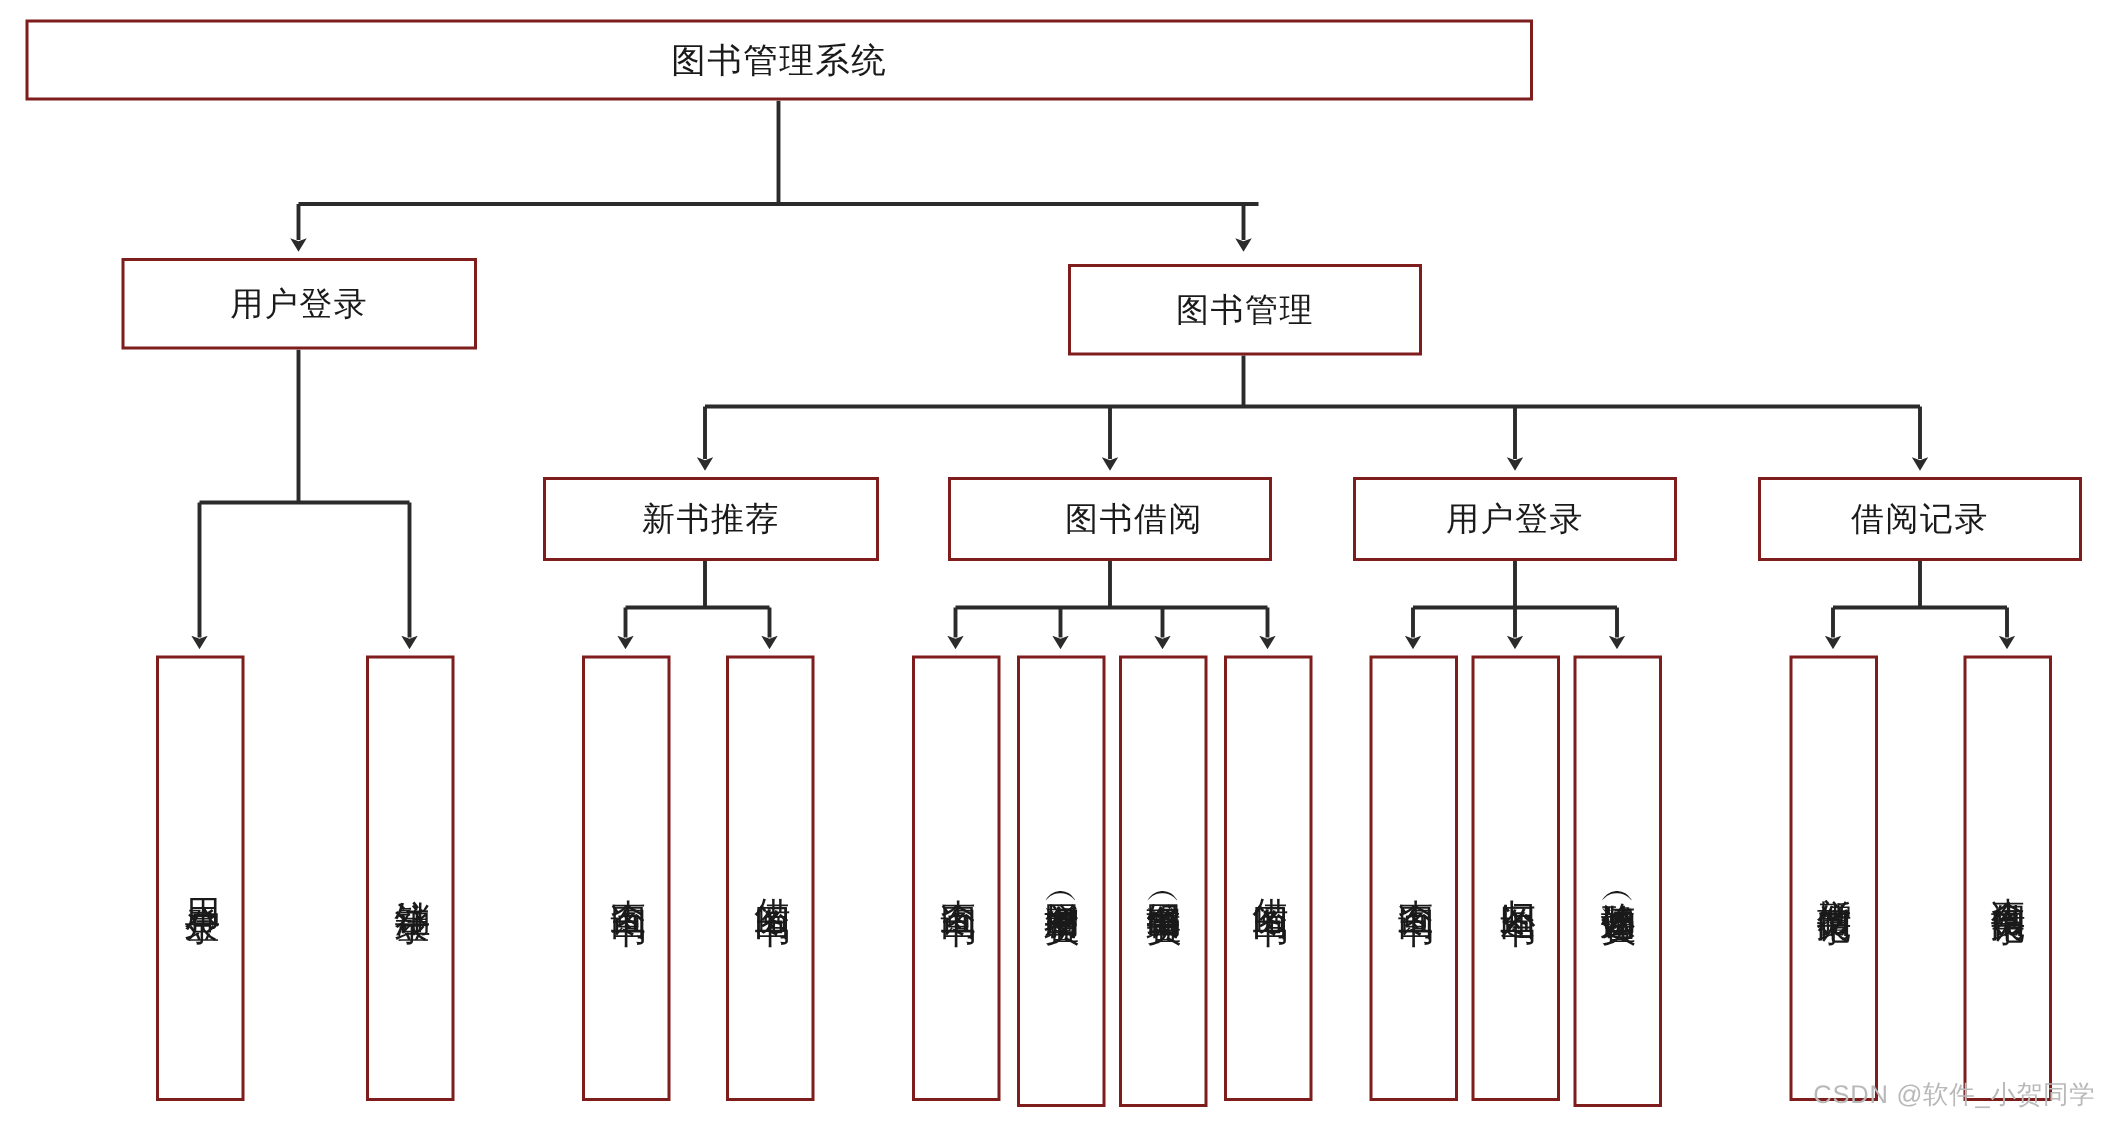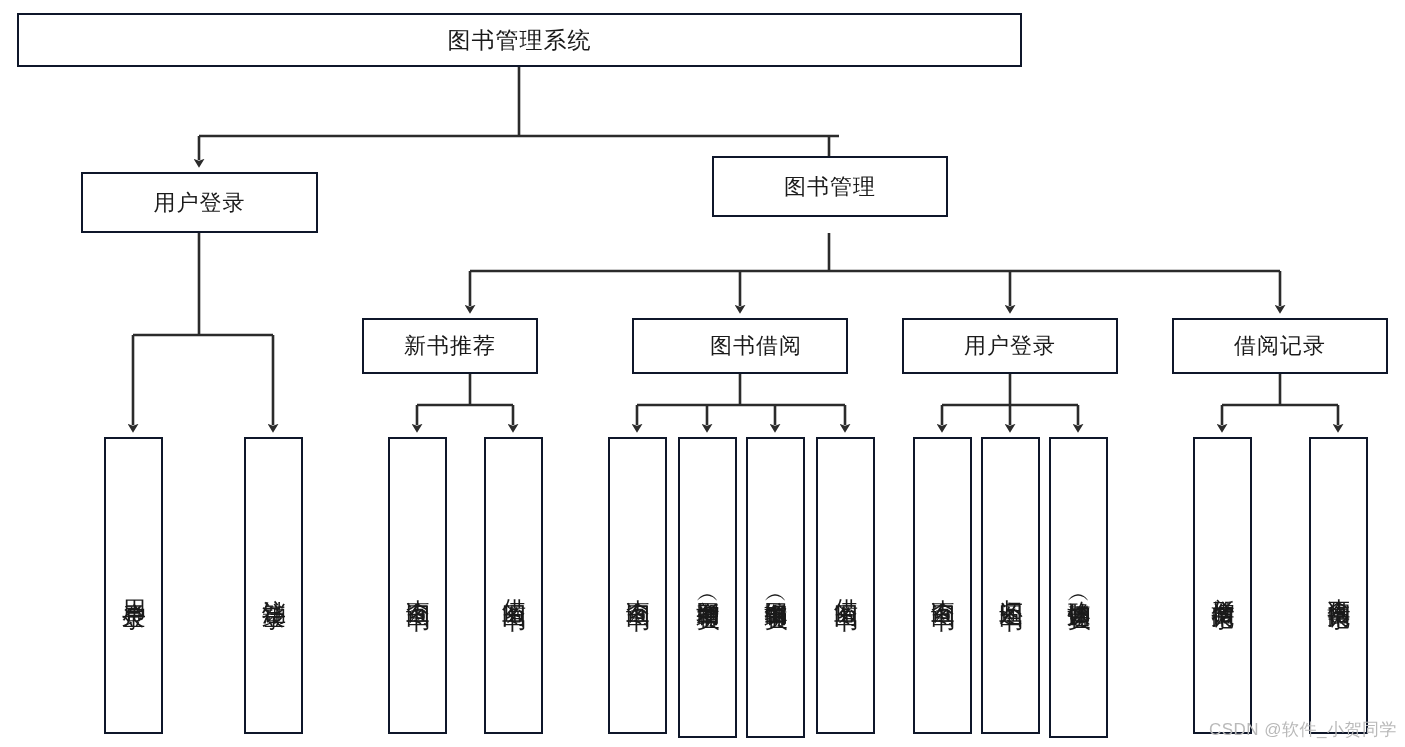--- a/index.html
+++ b/index.html
@@ -22,21 +22,21 @@
     position: absolute;
     left: 0;
     top: 0;
     width: 1405px;
     height: 747px;
     pointer-events: none;
   }
   .node {
     position: absolute;
     box-sizing: border-box;
-    border: 2px solid #0f172a;
+    border: 2px solid #7f1d1d;
     background: #ffffff;
     display: flex;
     align-items: center;
     justify-content: center;
     color: #1a1a1a;
   }
   .node-h {
     font-size: 22px;
     letter-spacing: 1px;
     white-space: nowrap;
@@ -130,25 +130,25 @@
   </svg>
 
   <div class="node node-h node-root" style="left:17px; top:13px; width:1005px; height:54px;">
     <span class="label">图书管理系统</span>
   </div>
 
   <div class="node node-h" style="left:81px; top:172px; width:237px; height:61px;">
     <span class="label">用户登录</span>
   </div>
 
-  <div class="node node-h" style="left:712px; top:156px; width:236px; height:61px;">
+  <div class="node node-h" style="left:712px; top:176px; width:236px; height:61px;">
     <span class="label">图书管理</span>
   </div>
 
-  <div class="node node-h" style="left:362px; top:318px; width:176px; height:56px;">
+  <div class="node node-h" style="left:362px; top:318px; width:224px; height:56px;">
     <span class="label">新书推荐</span>
   </div>
 
   <div class="node node-h" style="left:632px; top:318px; width:216px; height:56px;padding-left:32px;">
     <span class="label">图书借阅</span>
   </div>
 
   <div class="node node-h" style="left:902px; top:318px; width:216px; height:56px;">
     <span class="label">用户登录</span>
   </div>

